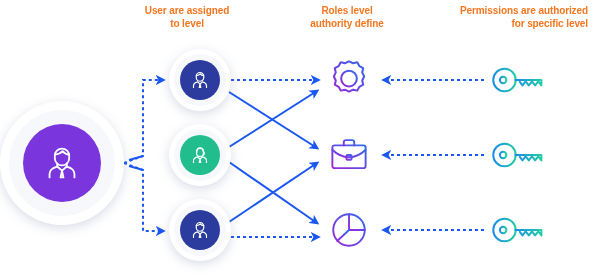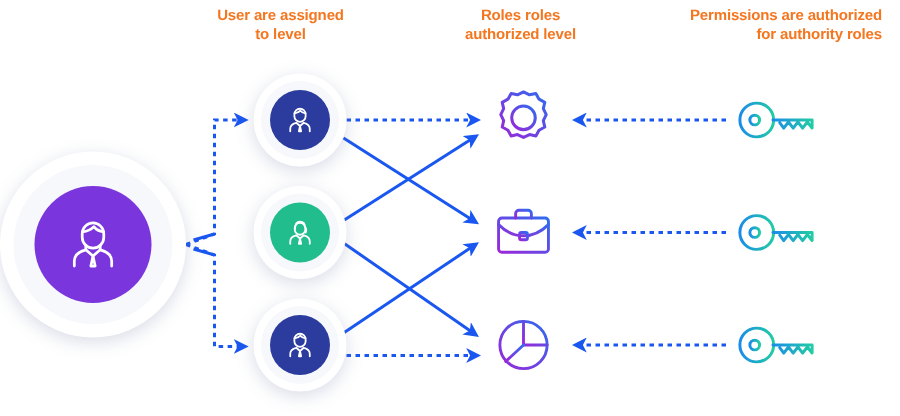--- a/index.html
+++ b/index.html
@@ -100,26 +100,26 @@
 </head>
 <body>
 
 <div id="stage">
 
   <div class="hdr" id="hdr-users">
     <div>User are assigned</div>
     <div>to level</div>
   </div>
   <div class="hdr" id="hdr-roles">
-    <div>Roles roles</div>
-    <div>authorized level</div>
+    <div>Roles level</div>
+    <div>authority define</div>
   </div>
   <div class="hdr" id="hdr-perms">
     <div>Permissions are authorized</div>
-    <div>for authority roles</div>
+    <div>for specific level</div>
   </div>
 
   <svg class="svg-layer" viewBox="0 0 600 277">
     <defs>
       <marker id="ah" markerWidth="5" markerHeight="5" refX="3.6" refY="2.5" orient="auto" markerUnits="strokeWidth">
         <path d="M0,0 L5,2.5 L0,5 L1.3,2.5 Z" fill="#1a56f0"></path>
       </marker>
       <marker id="ahl" markerWidth="5" markerHeight="5" refX="3.6" refY="2.5" orient="auto" markerUnits="strokeWidth">
         <path d="M0,0 L5,2.5 L0,5 L1.3,2.5 Z" fill="#1a56f0"></path>
       </marker>

